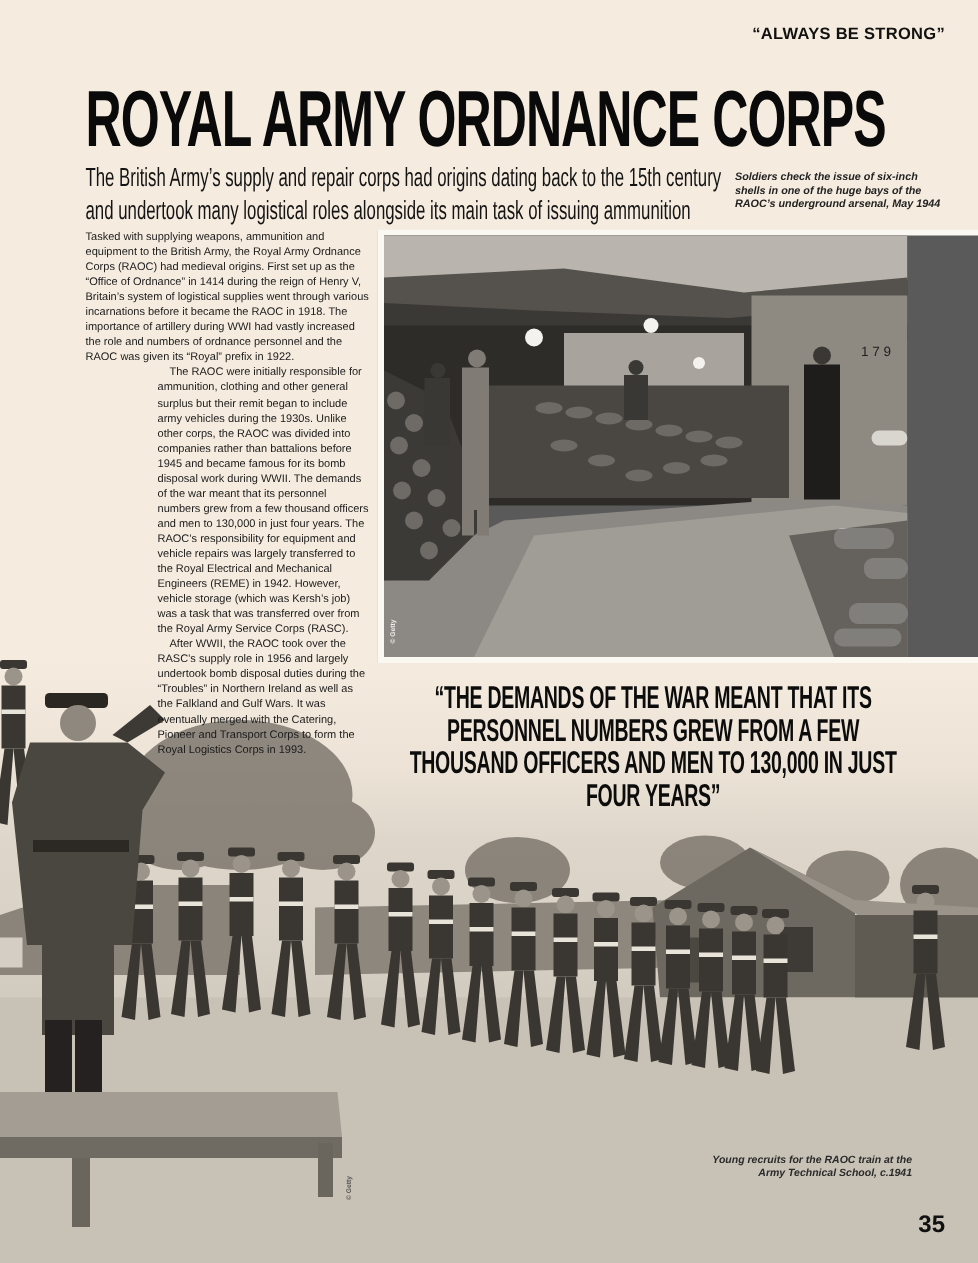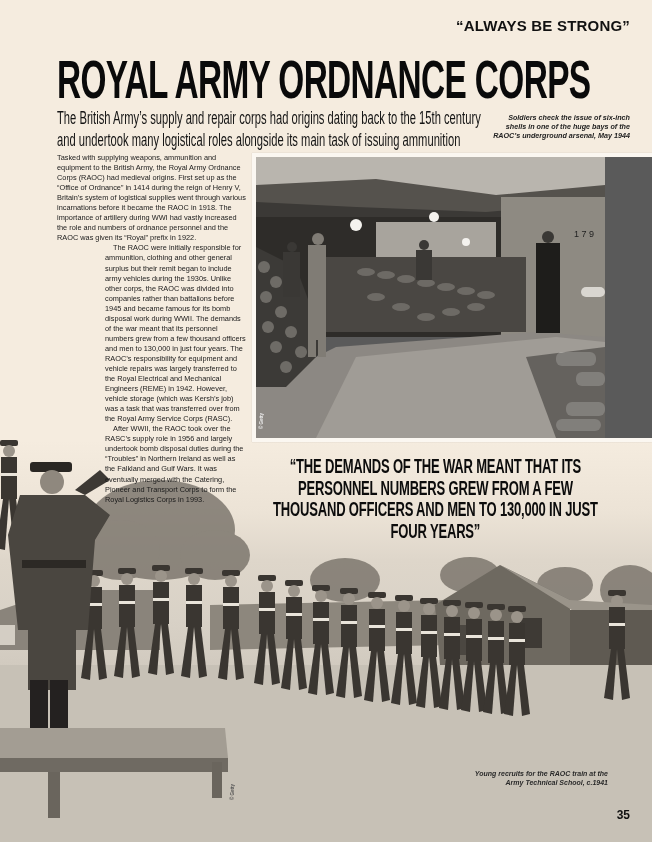--- a/index.html
+++ b/index.html
@@ -15,21 +15,21 @@
     
     .parade-photo {
       position: absolute; left: 0; top: 440px; width: 652px; height: 402px;
       background: linear-gradient(180deg, #f5ecdf 0%, #ece3d6 18%, #ded6ca 30%, #d8d1c6 45%, #cfc8bd 60%, #c9c3b9 100%);
       overflow: hidden;
     }
     .parade-photo svg { position: absolute; left: 0; top: 0; }
 
     .running-head {
       position: absolute; right: 22px; top: 17px;
-      font-size: 15px; font-weight: bold; letter-spacing: 0.2px;
+      font-size: 11px; font-weight: bold; letter-spacing: 0.2px;
       color: #111;
     }
 
     .main-title {
       position: absolute; left: 57px; top: 53px; width: 560px;
       font-family: "Liberation Sans", sans-serif;
       font-weight: bold;
       font-size: 53px; line-height: 54px;
       letter-spacing: -1px;
       transform: scaleX(0.63); transform-origin: left top;
@@ -41,21 +41,21 @@
     .standfirst {
       position: absolute; left: 57px; top: 107px;
       font-size: 17.5px; line-height: 22px;
       transform: scaleX(0.64); transform-origin: left top;
       white-space: nowrap; color: #141414;
     }
     .standfirst div { white-space: nowrap; }
 
     .caption-top {
       position: absolute; right: 22px; top: 113px; width: 140px;
-      font-size: 7.2px; line-height: 9.2px; text-align: right;
+      font-size: 7.2px; line-height: 9.2px; text-align: left;
       font-style: italic; font-weight: bold; color: #222;
     }
 
     .body-text {
       position: absolute; left: 57px; top: 153px; width: 190px;
       font-size: 7.35px; line-height: 10.05px; color: #1a1a1a;
       font-weight: normal;
     }
     .body-text p { text-indent: 0; }
     .body-text p + p { text-indent: 8px; margin-left: 48px; }
@@ -81,21 +81,21 @@
     }
 
     .caption-bottom {
       position: absolute; right: 44px; top: 769px; width: 170px;
       font-size: 7px; line-height: 9px; text-align: right;
       font-style: italic; font-weight: bold; color: #2a2a2a;
     }
 
     .page-number {
       position: absolute; right: 22px; top: 808px;
-      font-size: 12px; font-weight: bold; color: #111;
+      font-size: 16px; font-weight: bold; color: #111;
     }
   </style>
 </head>
 <body>
 
 <div class="page">
 
   <div class="parade-photo">
     <svg width="652" height="402" viewBox="0 0 652 402">
 

